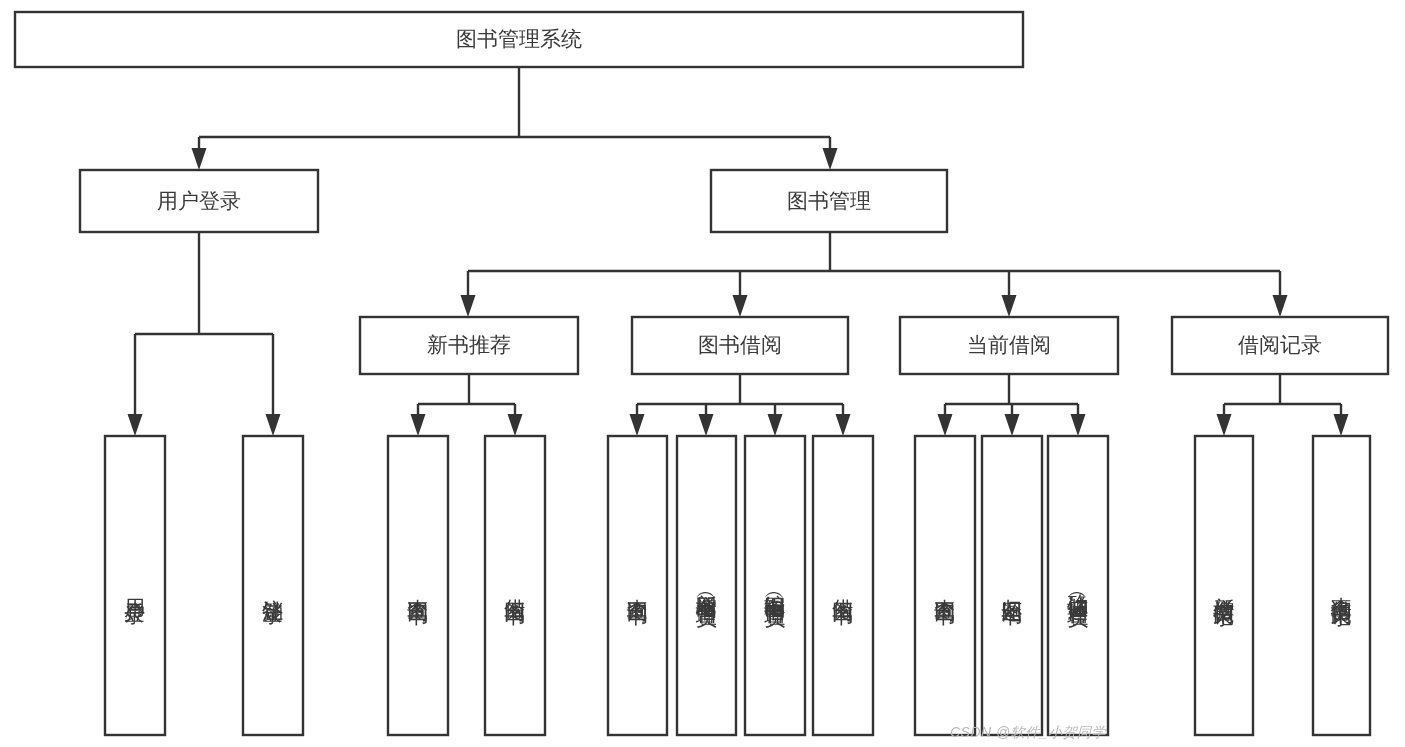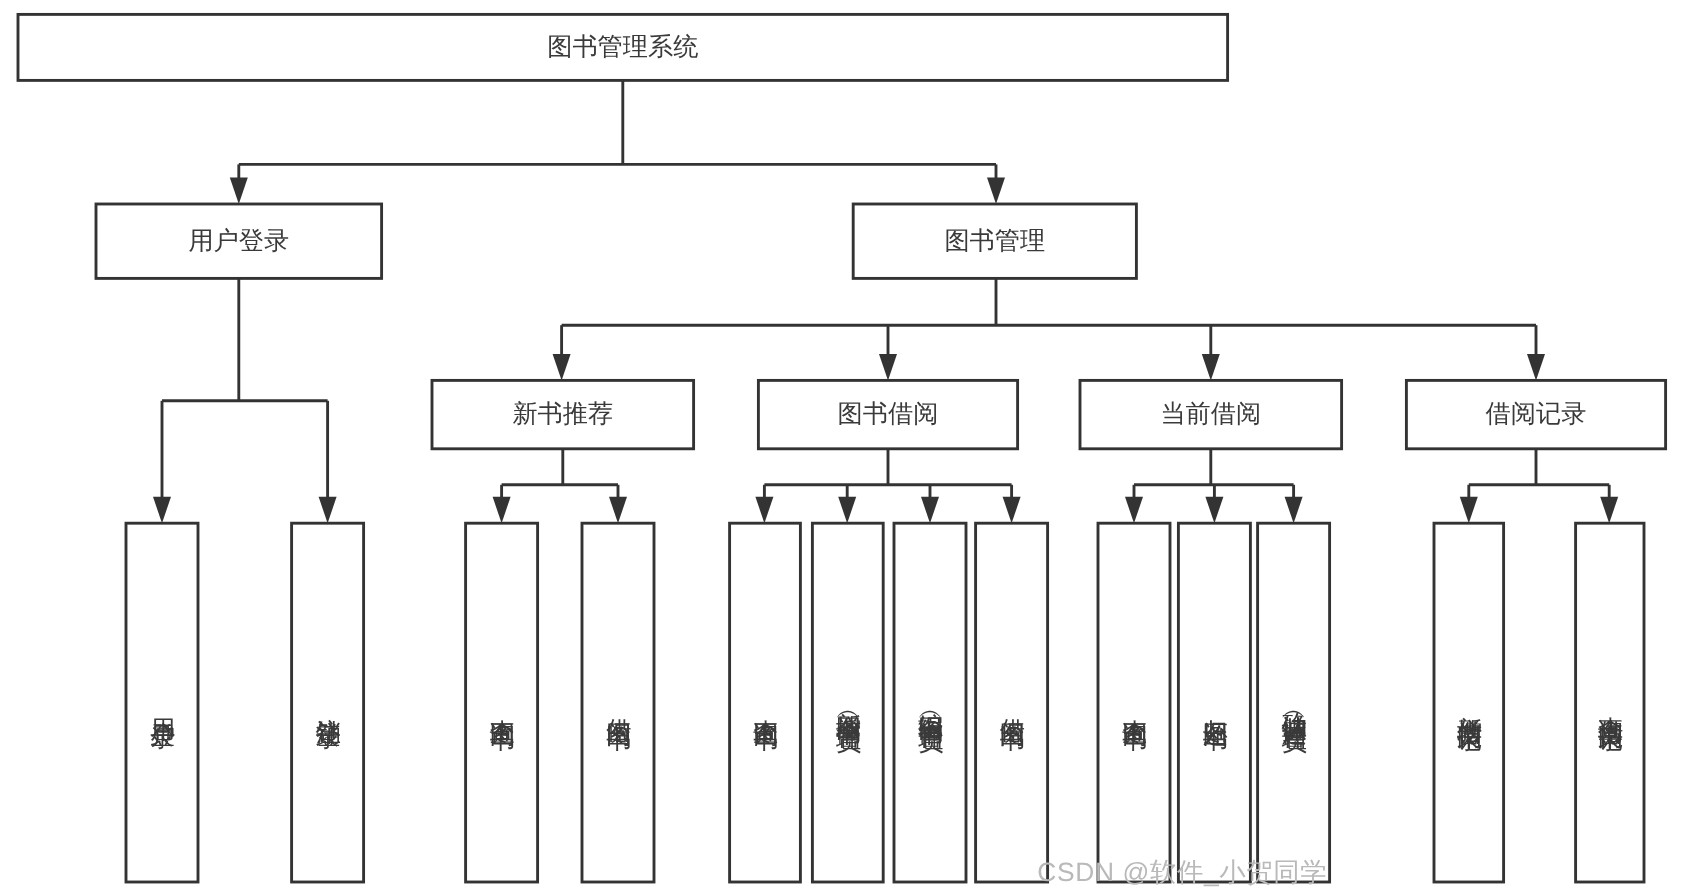--- a/index.html
+++ b/index.html
@@ -64,24 +64,25 @@
     justify-content: center;
     text-align: center;
     white-space: normal;
     pointer-events: none;
   }
   .watermark {
     position: absolute;
     right: 10px;
     bottom: 5px;
     font-family: "Liberation Sans", "DejaVu Sans", sans-serif;
-    font-size: 22px;
+    font-size: 14px;
     color: #b9b9b9;
     letter-spacing: 0.5px;
     white-space: nowrap;
+    font-style: italic;
   }
 </style>
 </head>
 <body>
 
 <div id="diagram-root">
   <svg class="flow" viewBox="0 0 1405 747" xmlns="http://www.w3.org/2000/svg">
     <g id="connectors-layer">
         <path class="connector" d="M 519,67 L 519,137"></path>
         <path class="connector" d="M 199,137 L 830,137"></path>

